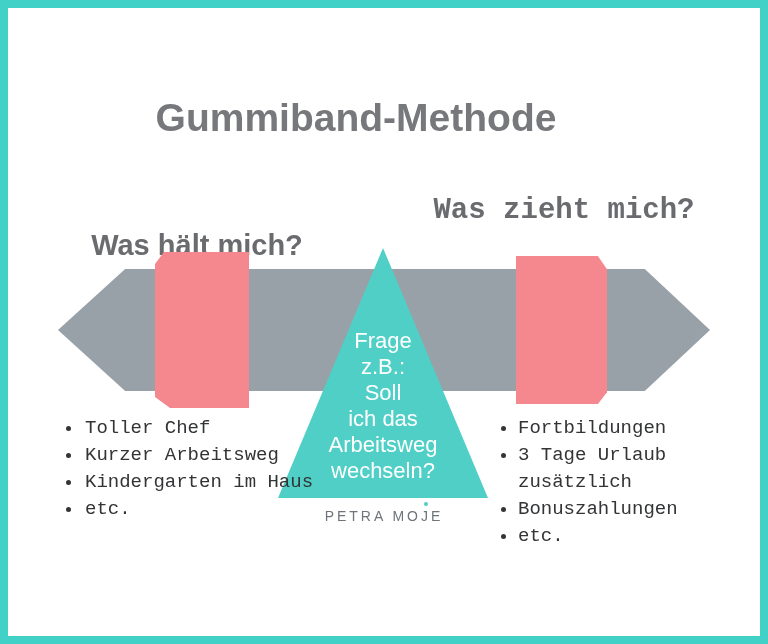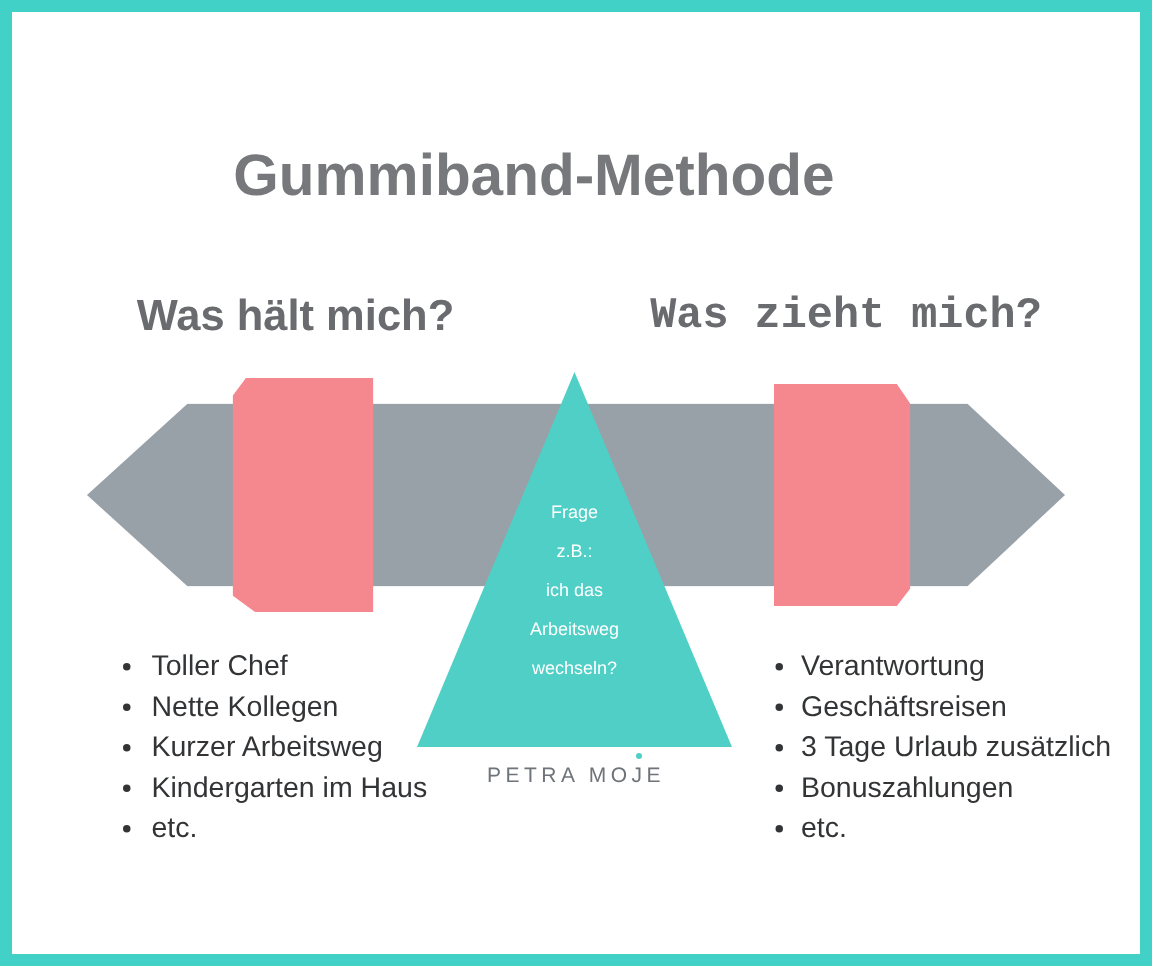--- a/index.html
+++ b/index.html
@@ -16,21 +16,21 @@
     position:absolute; left:52px; top:72px; width:560px;
     margin:16px; text-align:center;
     font-size:39px; line-height:44px; font-weight:bold;
     color:var(--title-gray, #77787B);
   }
   .col-heading {
     position:absolute; top:186px; width:320px; margin:0;
     text-align:center; font-size:29px; line-height:34px; font-weight:bold;
     color:var(--heading-gray, #6A6B6E);
   }
-  .col-heading.left  { left:29px; }
+  .col-heading.left  { left:29px;margin-top:34px; }
   .col-heading.right { left:396px;font-family:Liberation Mono, monospace; }
 
   .arrow {
     position:absolute; left:50px; top:261px; width:652px; height:122px;
     background:var(--gray-arrow, #99A1A8);
     clip-path:polygon(0 50%, 10.3% 0, 90% 0, 100% 50%, 90% 100%, 10.3% 100%);
     z-index:1;
   }
   .band {
     position:absolute; background:var(--pink, #F5888E); z-index:2;
@@ -45,38 +45,38 @@
   }
   .triangle {
     position:absolute; left:270px; top:240px; width:210px; height:250px;
     background:var(--teal-triangle, #4FCFC6);
     clip-path:polygon(50% 0, 100% 100%, 0 100%);
     z-index:3;
   }
   .triangle-text {
     box-sizing:border-box; width:100%; height:100%;
     padding-top:80px; text-align:center;
-    font-size:12px; line-height:26px; color:#ffffff;
+    font-size:22px; line-height:26px; color:#ffffff;
   }
   .brand {
     position:absolute; left:271px; top:497px; width:210px;
     text-align:center; font-size:14px; line-height:22px;
     letter-spacing:3px; color:var(--logo-gray, #6E7479);
     white-space:nowrap; z-index:4;
   }
   .logo-j { position:relative; display:inline-block; }
   .j-dot {
     position:absolute; left:50%; top:-3px; transform:translateX(-50%);
     width:4px; height:4px; border-radius:50%;
     background:var(--teal-triangle, #4FCFC6);
   }
   .bullet-list {
-    position:absolute; top:407px; margin:16px; padding:0; list-style:none;
+    position:absolute; top:407px; margin:0; padding:0; list-style:none;
     font-size:19px; line-height:27px;
-    color:var(--text-dark, #333436); z-index:4;
+    color:var(--text-dark, #333436); z-index:4;font-family:Liberation Mono, monospace;
   }
   .bullet-list.left  { left:50px;  width:260px; }
   .bullet-list.right { left:485px; width:262px; }
   .bullet-list li { position:relative; margin:0; }
   .bullet-list.left  li { padding-left:27px; }
   .bullet-list.right li { padding-left:25px; }
   .bullet-list li::before {
     content:""; position:absolute; left:8px; top:11px;
     width:5px; height:5px; border-radius:50%;
     background:var(--text-dark, #333436);
@@ -98,51 +98,50 @@
   <div class="band left"></div>
   <div class="band right"></div>
 
   <div class="triangle">
     <div class="triangle-text">
 
         <div class="tri-line">Frage</div>
 
         <div class="tri-line">z.B.:</div>
 
+        <div class="tri-line">Soll</div>
 
         <div class="tri-line">ich das</div>
 
         <div class="tri-line">Arbeitsweg</div>
 
         <div class="tri-line">wechseln?</div>
       </div>
   </div>
 
   <div class="brand"><span>PETRA MO</span><span class="logo-j"><span>J</span><span class="j-dot"></span></span><span>E</span></div>
 
   <ul class="bullet-list left">
 
       <li>Toller Chef</li>
 
-      <li>Nette Kollegen</li>
 
       <li>Kurzer Arbeitsweg</li>
 
 
       <li>Kindergarten im Haus</li>
 
       <li>etc.</li>
     </ul>
 
   <ul class="bullet-list right">
 
 
-      <li>Verantwortung</li>
+      <li>Fortbildungen</li>
 
-      <li>Geschäftsreisen</li>
 
       <li>3 Tage Urlaub zusätzlich</li>
 
       <li>Bonuszahlungen</li>
 
       <li>etc.</li>
     </ul>
 
 </div>
 

